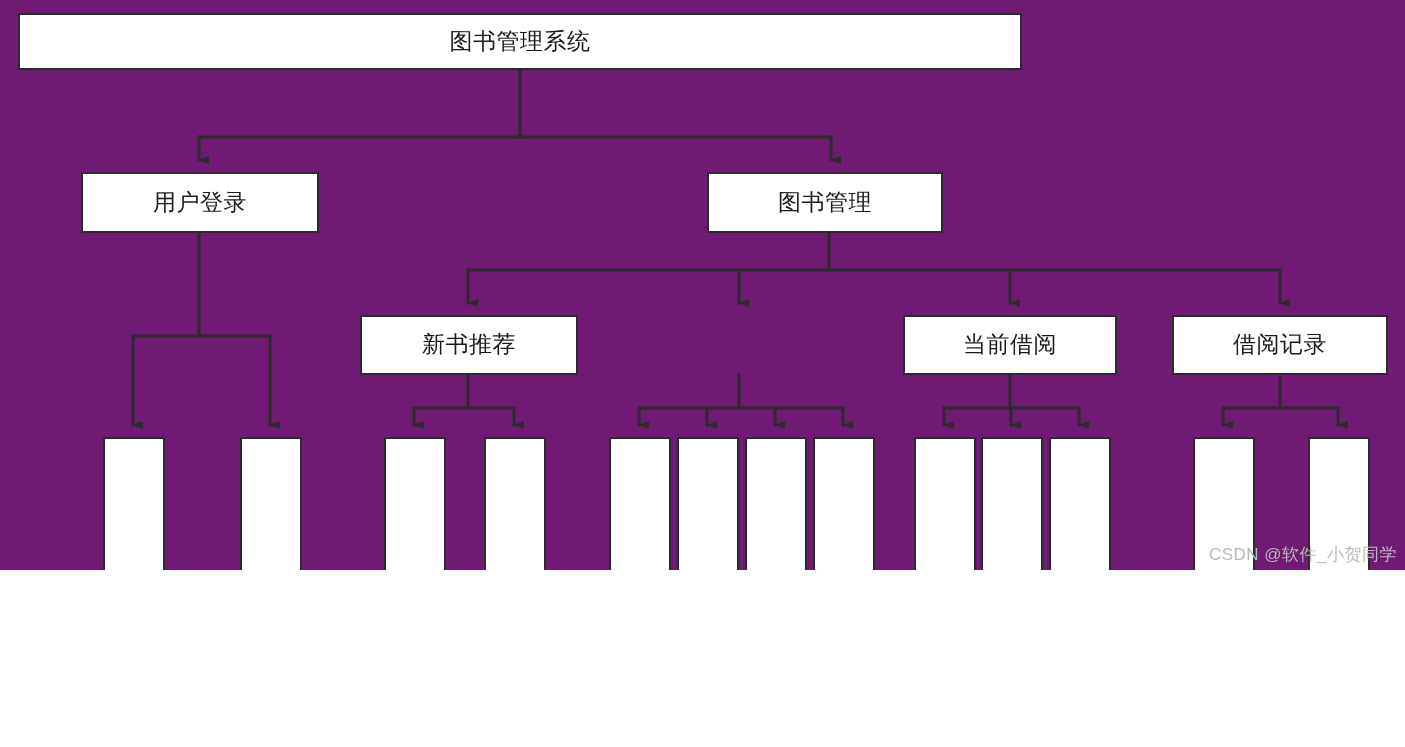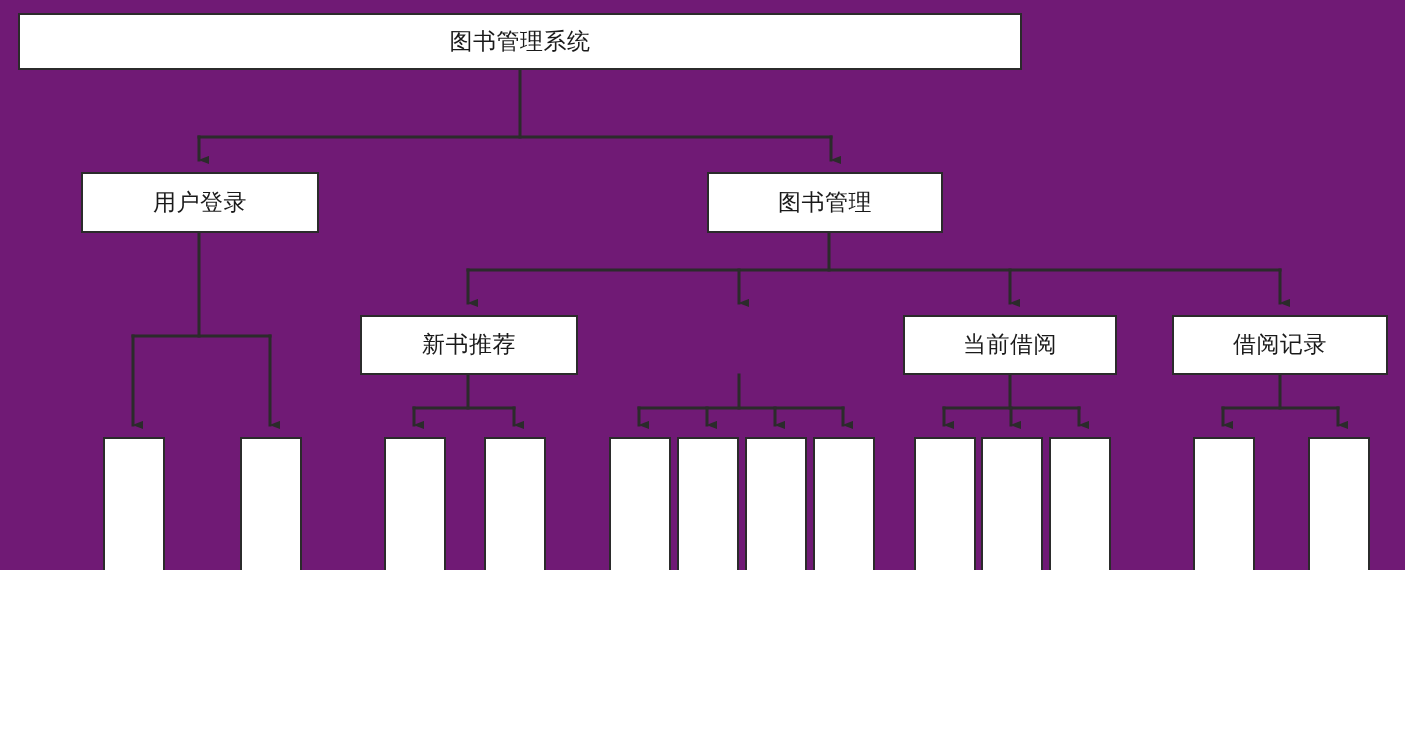--- a/index.html
+++ b/index.html
@@ -167,14 +167,15 @@
     <span class="vtext">确认归还（管理员）</span>
   </div>
 
   <div class="node node-v" style="left:1193px; top:437px; width:62px; height:297px;">
     <span class="vtext">新增借阅记录</span>
   </div>
   <div class="node node-v" style="left:1308px; top:437px; width:62px; height:297px;">
     <span class="vtext">查询借阅记录</span>
   </div>
 
+  <div id="watermark">CSDN @软件_小贺同学</div>
 
 </div>
 
 </body></html>

